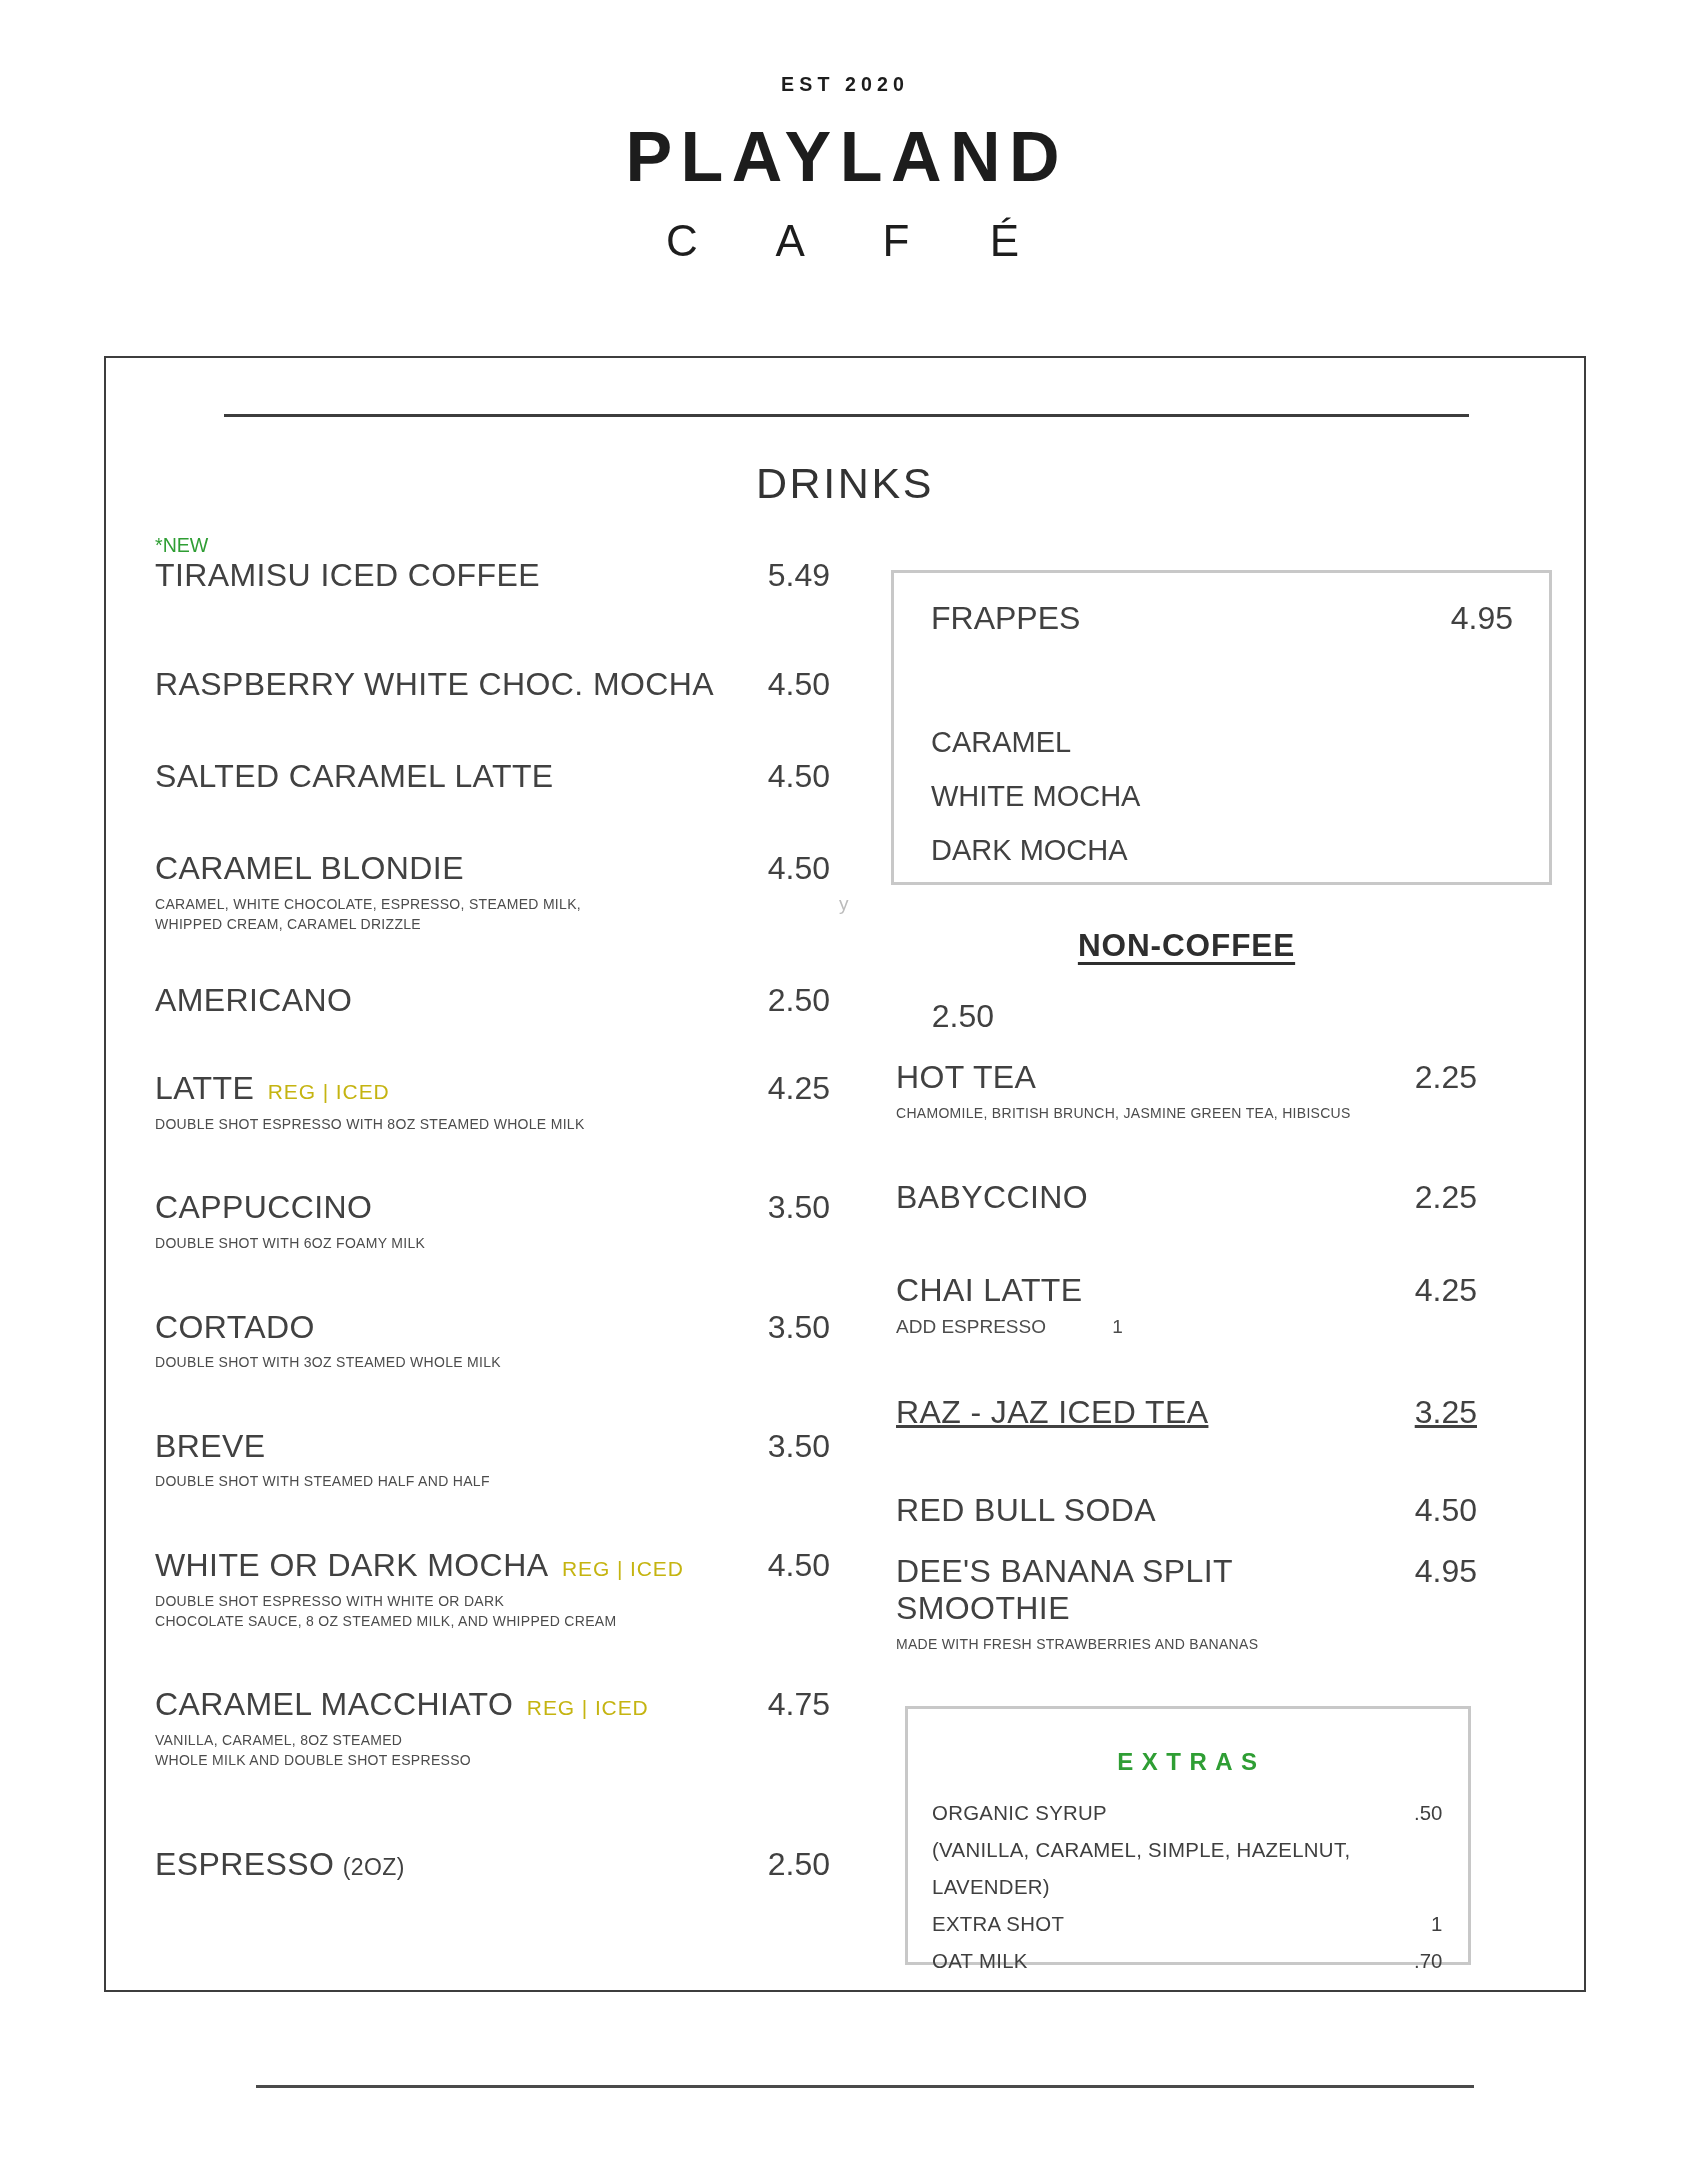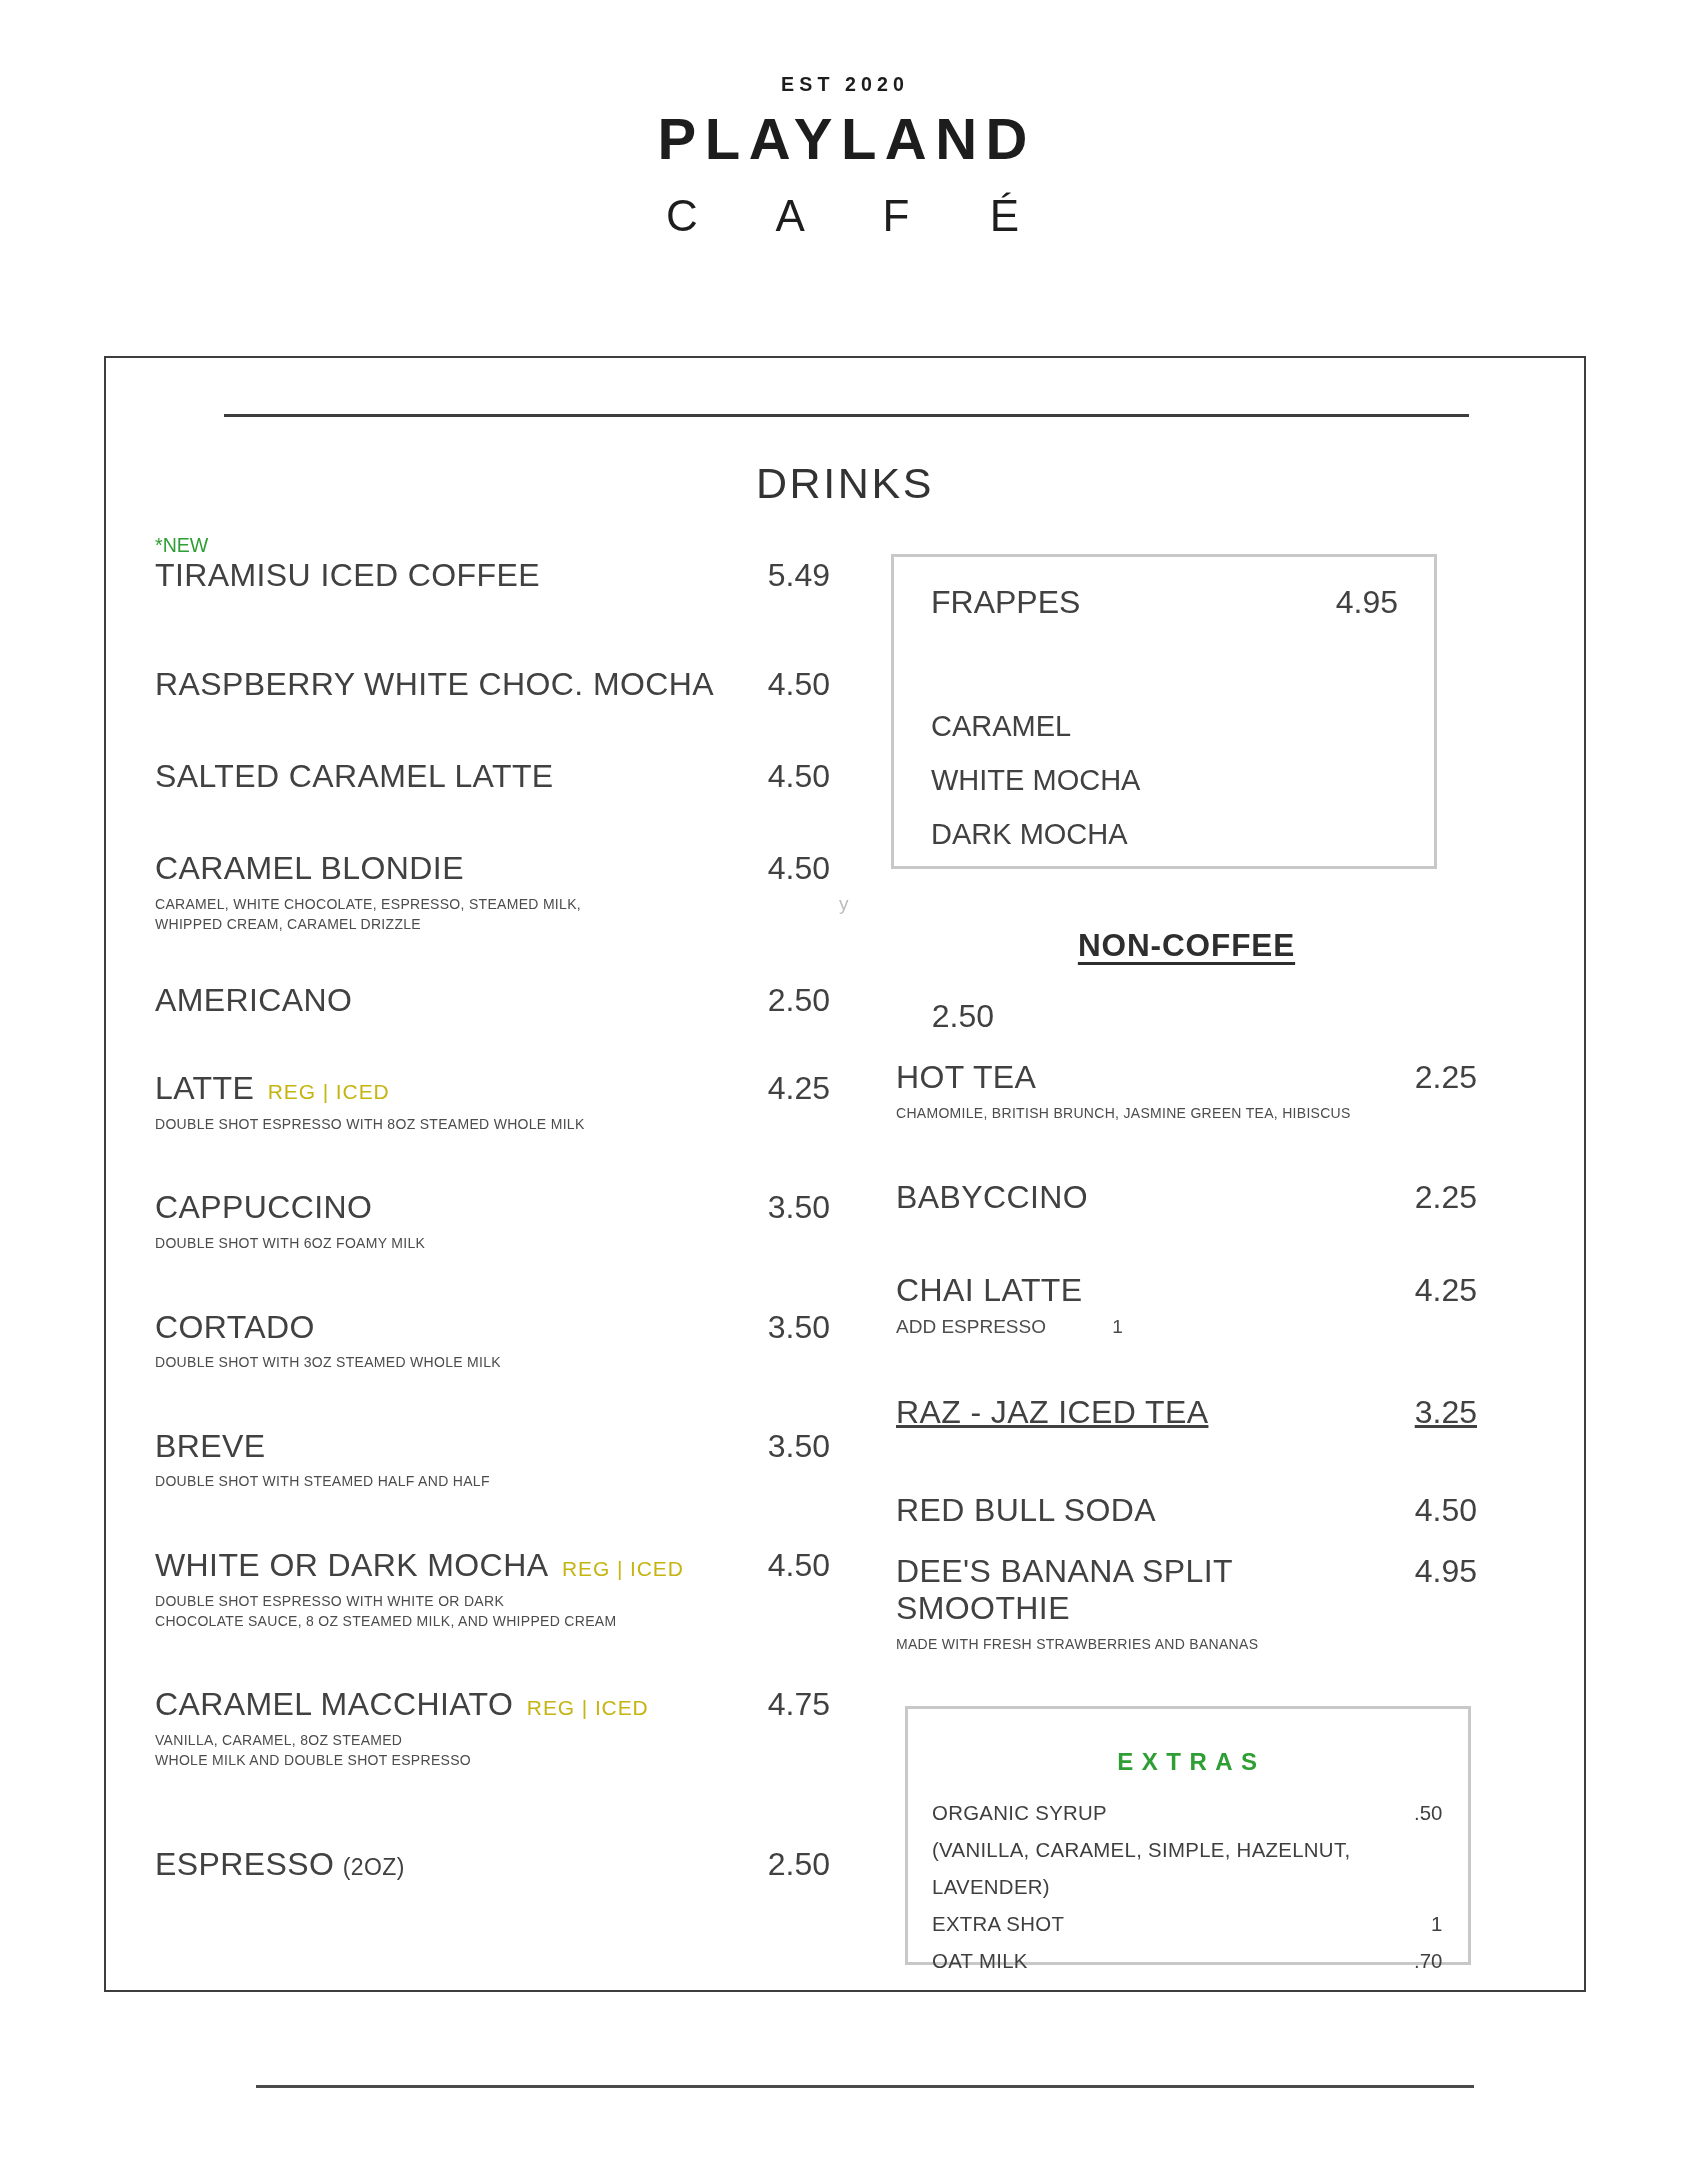--- a/index.html
+++ b/index.html
@@ -6,21 +6,21 @@
   html, body { background: #ffffff; }
   body {
     width: 1685px; height: 2181px; position: relative; overflow: hidden;
     font-family: "Liberation Sans", sans-serif; color: #414141;
   }
   .page { position: absolute; inset: 0; background: #ffffff; }
 
   
   .brand { position: absolute; top: 73px; left: 0; width: 100%; text-align: center; color: #1d1d1d; }
   .brand-est { font-size: 19.6px; font-weight: 700; letter-spacing: 5.1px; padding-left: 5.1px; }
-  .brand-title { margin-top: 9px; font-size: 58px; font-weight: 600; letter-spacing: 8.5px; padding-left: 8.5px; }
+  .brand-title { margin-top: 21px; font-size: 70px; font-weight: 600; letter-spacing: 8.5px; padding-left: 8.5px; }
   .brand-sub { margin-top: 19px; font-size: 44px; font-weight: 500; letter-spacing: 34px; padding-left: 34px; }
 
   
   .menu-box {
     position: absolute; left: 104px; top: 356px; width: 1482px; height: 1636px;
     border: 2.6px solid #3d3d3d; background: #ffffff;
   }
   .top-rule { position: absolute; left: 118px; top: 56px; width: 1245px; height: 2.6px; background: #3d3d3d; }
   .drinks-title {
     position: absolute; top: 101px; left: 0; width: 100%; text-align: center;
@@ -44,21 +44,21 @@
   .item { margin-bottom: 55px; }
   .item.mb-85 { margin-bottom: 72px; }
   .item.mb-55 { }
   .item.mb-56 { margin-bottom: 48px; }
   .item.mb-60 { margin-bottom: 51px; }
   .item.mb-88 { margin-bottom: 75px; }
   .item:last-child { margin-bottom: 0; }
 
   
   .frappes-box {
-    position: absolute; left: 785px; top: 196px; width: 546px; height: 315px;
+    position: absolute; left: 785px; top: 212px; width: 661px; height: 315px;
     border: 3.4px solid #c8c8c8; padding: 27px 36px 0 37px;
   }
   .frappes-head { display: flex; justify-content: space-between; align-items: baseline; font-size: 32px; font-weight: 500; }
   .frappes-flavors { margin-top: 78px; font-size: 29px; font-weight: 500; line-height: 54px; color: #414141; }
 
   
   .col-right { position: absolute; left: 790px; top: 569px; width: 581px; }
   .nc-title {
     text-align: center; font-size: 31.5px; font-weight: 600; letter-spacing: 0.9px;
     color: #2e2e2e; text-decoration: underline; text-underline-offset: 6px; margin-bottom: 34px;

